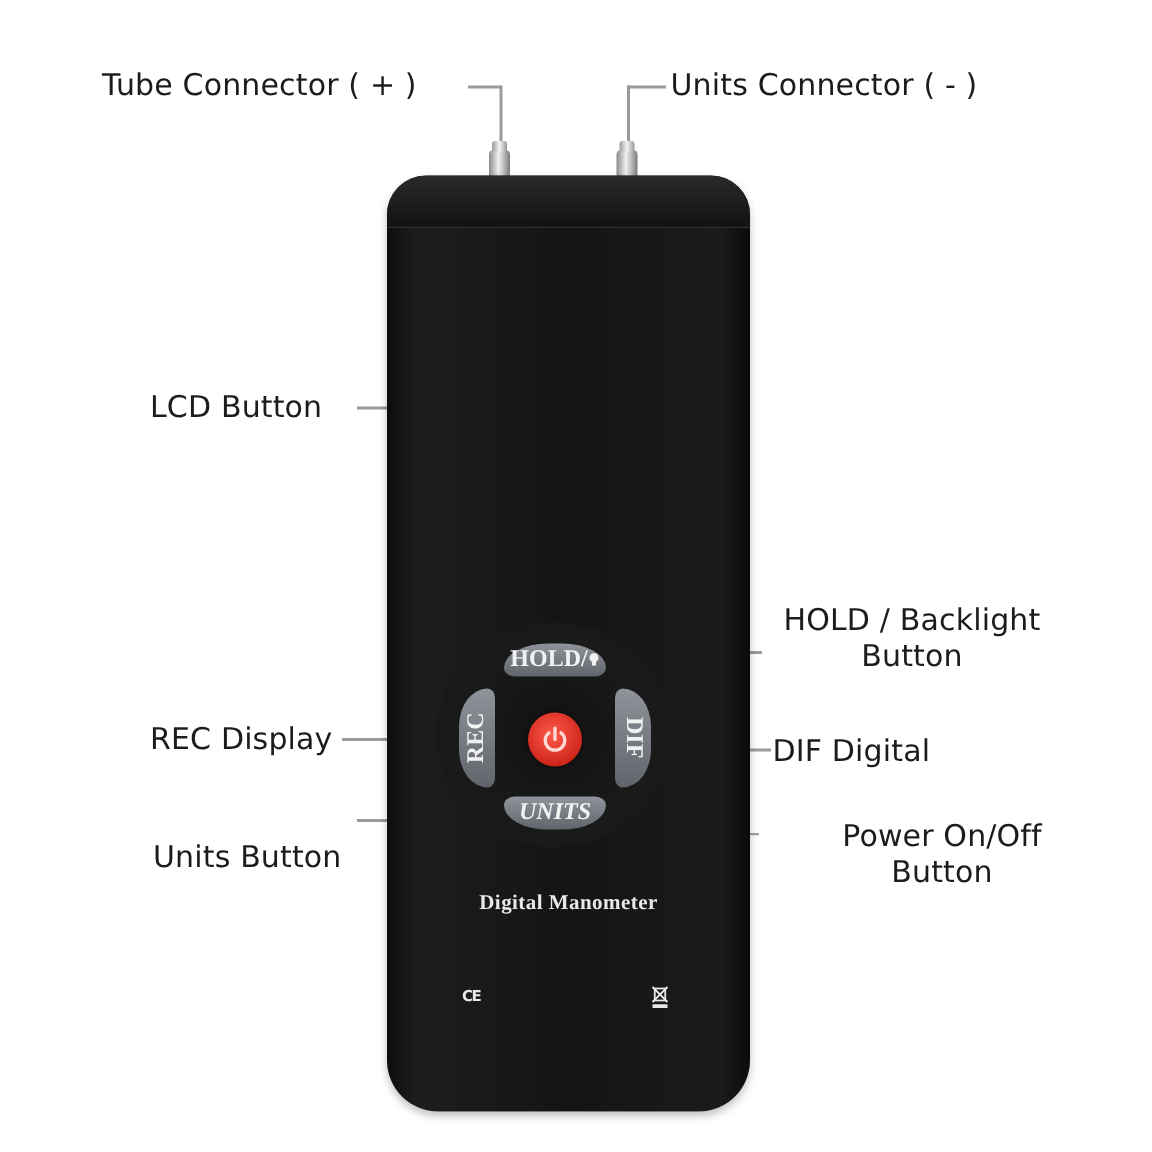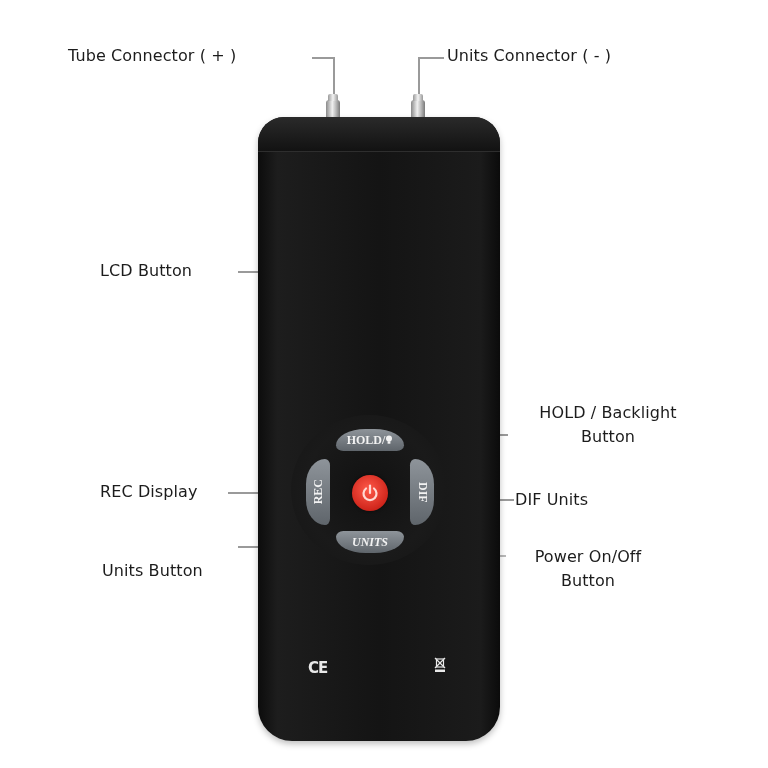--- a/index.html
+++ b/index.html
@@ -1,17 +1,17 @@
 <!DOCTYPE html>
 <html><head>
 <meta charset="utf-8">
 <style>
   html, body { margin:0; padding:0; background:#ffffff; }
   body { width:768px; height:768px; position:relative; overflow:hidden; font-family:"DejaVu Sans", sans-serif; }
-  .label { position:absolute; color:#1c1c1c; font-size:16px; line-height:24px; white-space:nowrap; font-family:"DejaVu Sans", sans-serif; letter-spacing:0.1px; }
+  .label { position:absolute; color:#1c1c1c; font-size:20px; line-height:24px; white-space:nowrap; font-family:"DejaVu Sans", sans-serif; letter-spacing:0.1px; }
   .label.center { text-align:center; }
   .leader { position:absolute; background:#9a9a9a; }
   .connector { position:absolute; width:14px; height:18px; top:100px;
     background:linear-gradient(90deg,#8a8a8a,#f0f0f0 45%,#bdbdbd 70%,#7a7a7a); border-radius:3px 3px 0 0; }
   .connector::before { content:""; position:absolute; left:2px; right:2px; top:-6px; height:7px;
     background:linear-gradient(90deg,#999,#f4f4f4 50%,#999); border-radius:2px 2px 0 0; }
   .device { position:absolute; left:258px; top:117px; width:242px; height:624px;
     background:linear-gradient(90deg,#0c0c0c 0%,#1d1d1d 8%,#141414 50%,#1b1b1b 92%,#0b0b0b 100%);
     border-radius:26px 26px 34px 34px; box-shadow:0 3px 6px rgba(0,0,0,0.25); }
   .device-cap { position:absolute; left:0; right:0; top:0; height:34px; border-radius:26px 26px 0 0;
@@ -19,33 +19,33 @@
   .lcd { position:absolute; left:32px; top:83px; width:168px; height:172px; border-radius:10px;
     background:radial-gradient(ellipse at 55% 40%, #e6edf7 0%, #cfdaea 55%, #b3c3da 100%);
     box-shadow: inset 0 0 6px rgba(40,60,90,0.5); border:2px solid #2a2f38; }
   .lcd-hold { position:absolute; left:16px; top:8px; font-size:12px; font-weight:bold; color:#1b2740; letter-spacing:0.5px; }
   .lcd-unit { position:absolute; left:4px; top:120px; font-size:10px; color:#1b2f60; }
   .lcd-value { position:absolute; right:4px; top:34px; font-family:"DejaVu Sans Mono", monospace; font-size:62px;
     line-height:70px; color:#0f1522; letter-spacing:-3px; transform:scaleX(0.82); transform-origin:right center; }
   .pad { position:absolute; left:33px; top:298px; width:156px; height:150px; border-radius:50%;
     background:radial-gradient(circle,#111 0%,#1a1a1a 60%,#151515 100%); }
   .btn { position:absolute; background:linear-gradient(180deg,#8e949a,#5f656b); color:#f2f2f2;
-    font-family:"Liberation Serif", serif; font-weight:bold; font-size:12px; display:flex; align-items:center; justify-content:center; }
+    font-family:"Liberation Serif", serif; font-weight:bold; font-size:16px; display:flex; align-items:center; justify-content:center; }
   .btn-top { left:78px; top:312px; width:68px; height:22px; border-radius:40px 40px 10px 10px / 22px 22px 8px 8px; }
   .btn-bottom { left:78px; top:414px; width:68px; height:22px; border-radius:10px 10px 40px 40px / 8px 8px 22px 22px;font-style:italic; }
   .btn-left { left:48px; top:342px; width:24px; height:66px; border-radius:30px 8px 8px 30px / 40px 10px 10px 40px; }
   .btn-right { left:152px; top:342px; width:24px; height:66px; border-radius:8px 30px 30px 8px / 10px 40px 40px 10px; }
   .vert { writing-mode:vertical-rl; }
   .btn-left .vert { transform:rotate(180deg); }
   .power { position:absolute; left:94px; top:358px; width:36px; height:36px; border-radius:50%;
     background:radial-gradient(circle at 45% 40%,#ff5a4a,#d0261c 70%,#9e160f); display:flex; align-items:center; justify-content:center;
     box-shadow:0 0 3px rgba(0,0,0,0.6); }
   .brand { position:absolute; left:0; right:0; top:478px; text-align:center; color:#e8e8e8;
     font-family:"Liberation Serif", serif; font-weight:bold; font-size:14px; letter-spacing:0.3px; }
-  .ce { position:absolute; left:50px; top:542px; color:#e8e8e8; font-size:15px; font-weight:bold; letter-spacing:-1px; }
+  .ce { position:absolute; left:50px; top:542px; color:#e8e8e8; font-size:10px; font-weight:bold; letter-spacing:-1px; }
   .weee { position:absolute; left:176px; top:540px; width:12px; height:16px; }
 </style>
 </head>
 <body>
 
 <div class="label" style="left:68px; top:44px;">Tube Connector ( + )</div>
 <div class="leader" style="left:312px; top:57px; width:22px; height:1.5px;"></div>
 <div class="leader" style="left:333px; top:57px; width:1.5px; height:40px;"></div>
 
 <div class="label" style="left:447px; top:44px;">Units Connector ( - )</div>
@@ -57,27 +57,27 @@
 
 <div class="label center" style="left:508px; top:401px; width:200px;">
   <div>HOLD / Backlight</div>
   <div>Button</div>
 </div>
 <div class="leader" style="left:404px; top:434px; width:104px; height:1.5px;"></div>
 
 <div class="label" style="left:100px; top:480px;">REC Display</div>
 <div class="leader" style="left:228px; top:492px; width:86px; height:1.5px;"></div>
 
-<div class="label" style="left:515px; top:488px;">DIF Units</div>
+<div class="label" style="left:515px; top:488px;">DIF Digital</div>
 <div class="leader" style="left:432px; top:499px; width:82px; height:1.5px;"></div>
 
 <div class="label" style="left:102px; top:535px;margin-top:24px;">Units Button</div>
 <div class="leader" style="left:238px; top:546px; width:112px; height:1.5px;"></div>
 
-<div class="label center" style="left:500px; top:545px; width:176px;">
+<div class="label center" style="left:500px; top:545px; width:176px;padding-left:40px;">
   <div>Power On/Off</div>
   <div>Button</div>
 </div>
 <svg style="position:absolute; left:0; top:0; width:768px; height:768px; pointer-events:none;">
   <line x1="376" y1="495" x2="452" y2="556" stroke="#a0a0a0" stroke-width="1.5"></line>
   <line x1="452" y1="556" x2="506" y2="556" stroke="#a0a0a0" stroke-width="1.5"></line>
 </svg>
 
 <div class="connector" style="left:326px;"></div>
 <div class="connector" style="left:411px;"></div>
@@ -104,20 +104,21 @@
   <div class="btn btn-bottom">
     <span>UNITS</span>
   </div>
   <div class="power">
     <svg width="20" height="20" viewBox="0 0 20 20">
       <path d="M6 5.5 A6.5 6.5 0 1 0 14 5.5" fill="none" stroke="#ffd9d4" stroke-width="2.2" stroke-linecap="round"></path>
       <line x1="10" y1="2.5" x2="10" y2="10" stroke="#ffd9d4" stroke-width="2.2" stroke-linecap="round"></line>
     </svg>
   </div>
 
+  <div class="brand">Digital Manometer</div>
   <div class="ce">CE</div>
   <svg class="weee" viewBox="0 0 12 16">
     <rect x="2.5" y="2" width="7" height="8" fill="none" stroke="#e8e8e8" stroke-width="1.2"></rect>
     <line x1="1" y1="1" x2="11" y2="11" stroke="#e8e8e8" stroke-width="1.2"></line>
     <line x1="11" y1="1" x2="1" y2="11" stroke="#e8e8e8" stroke-width="1.2"></line>
     <rect x="1" y="12.5" width="10" height="2.5" fill="#e8e8e8"></rect>
   </svg>
 </div>
 
 </body></html>

